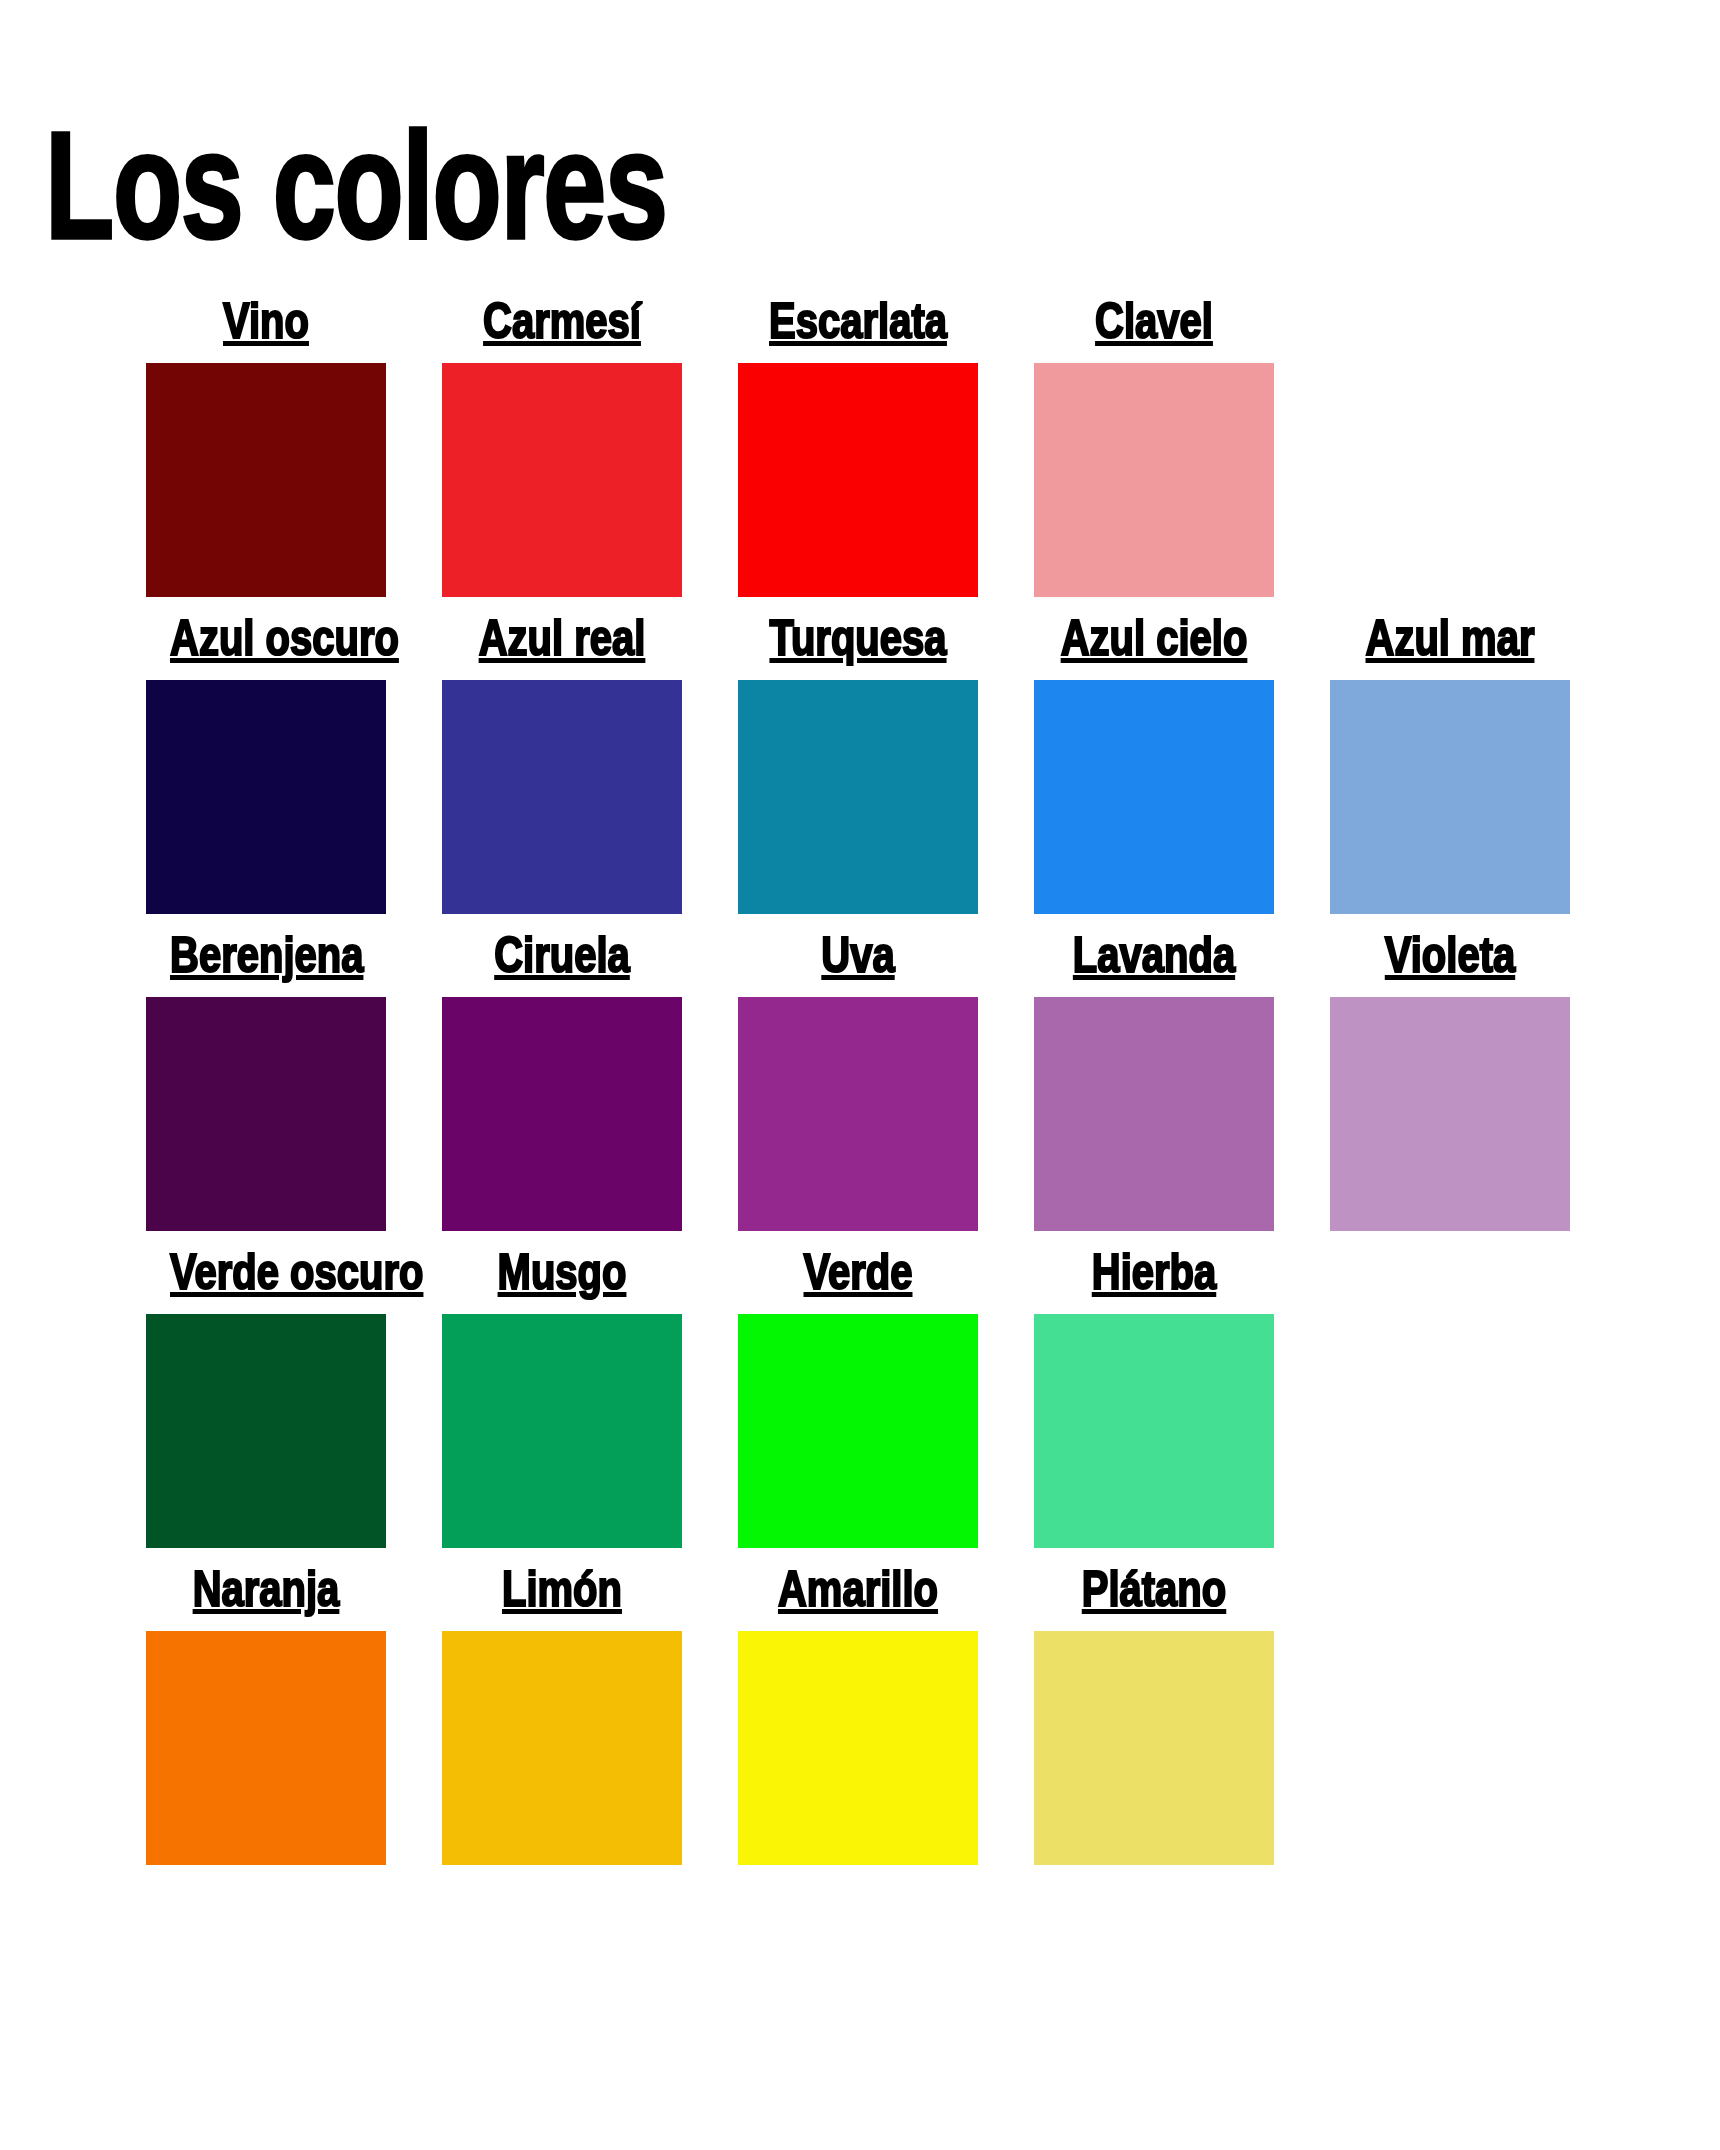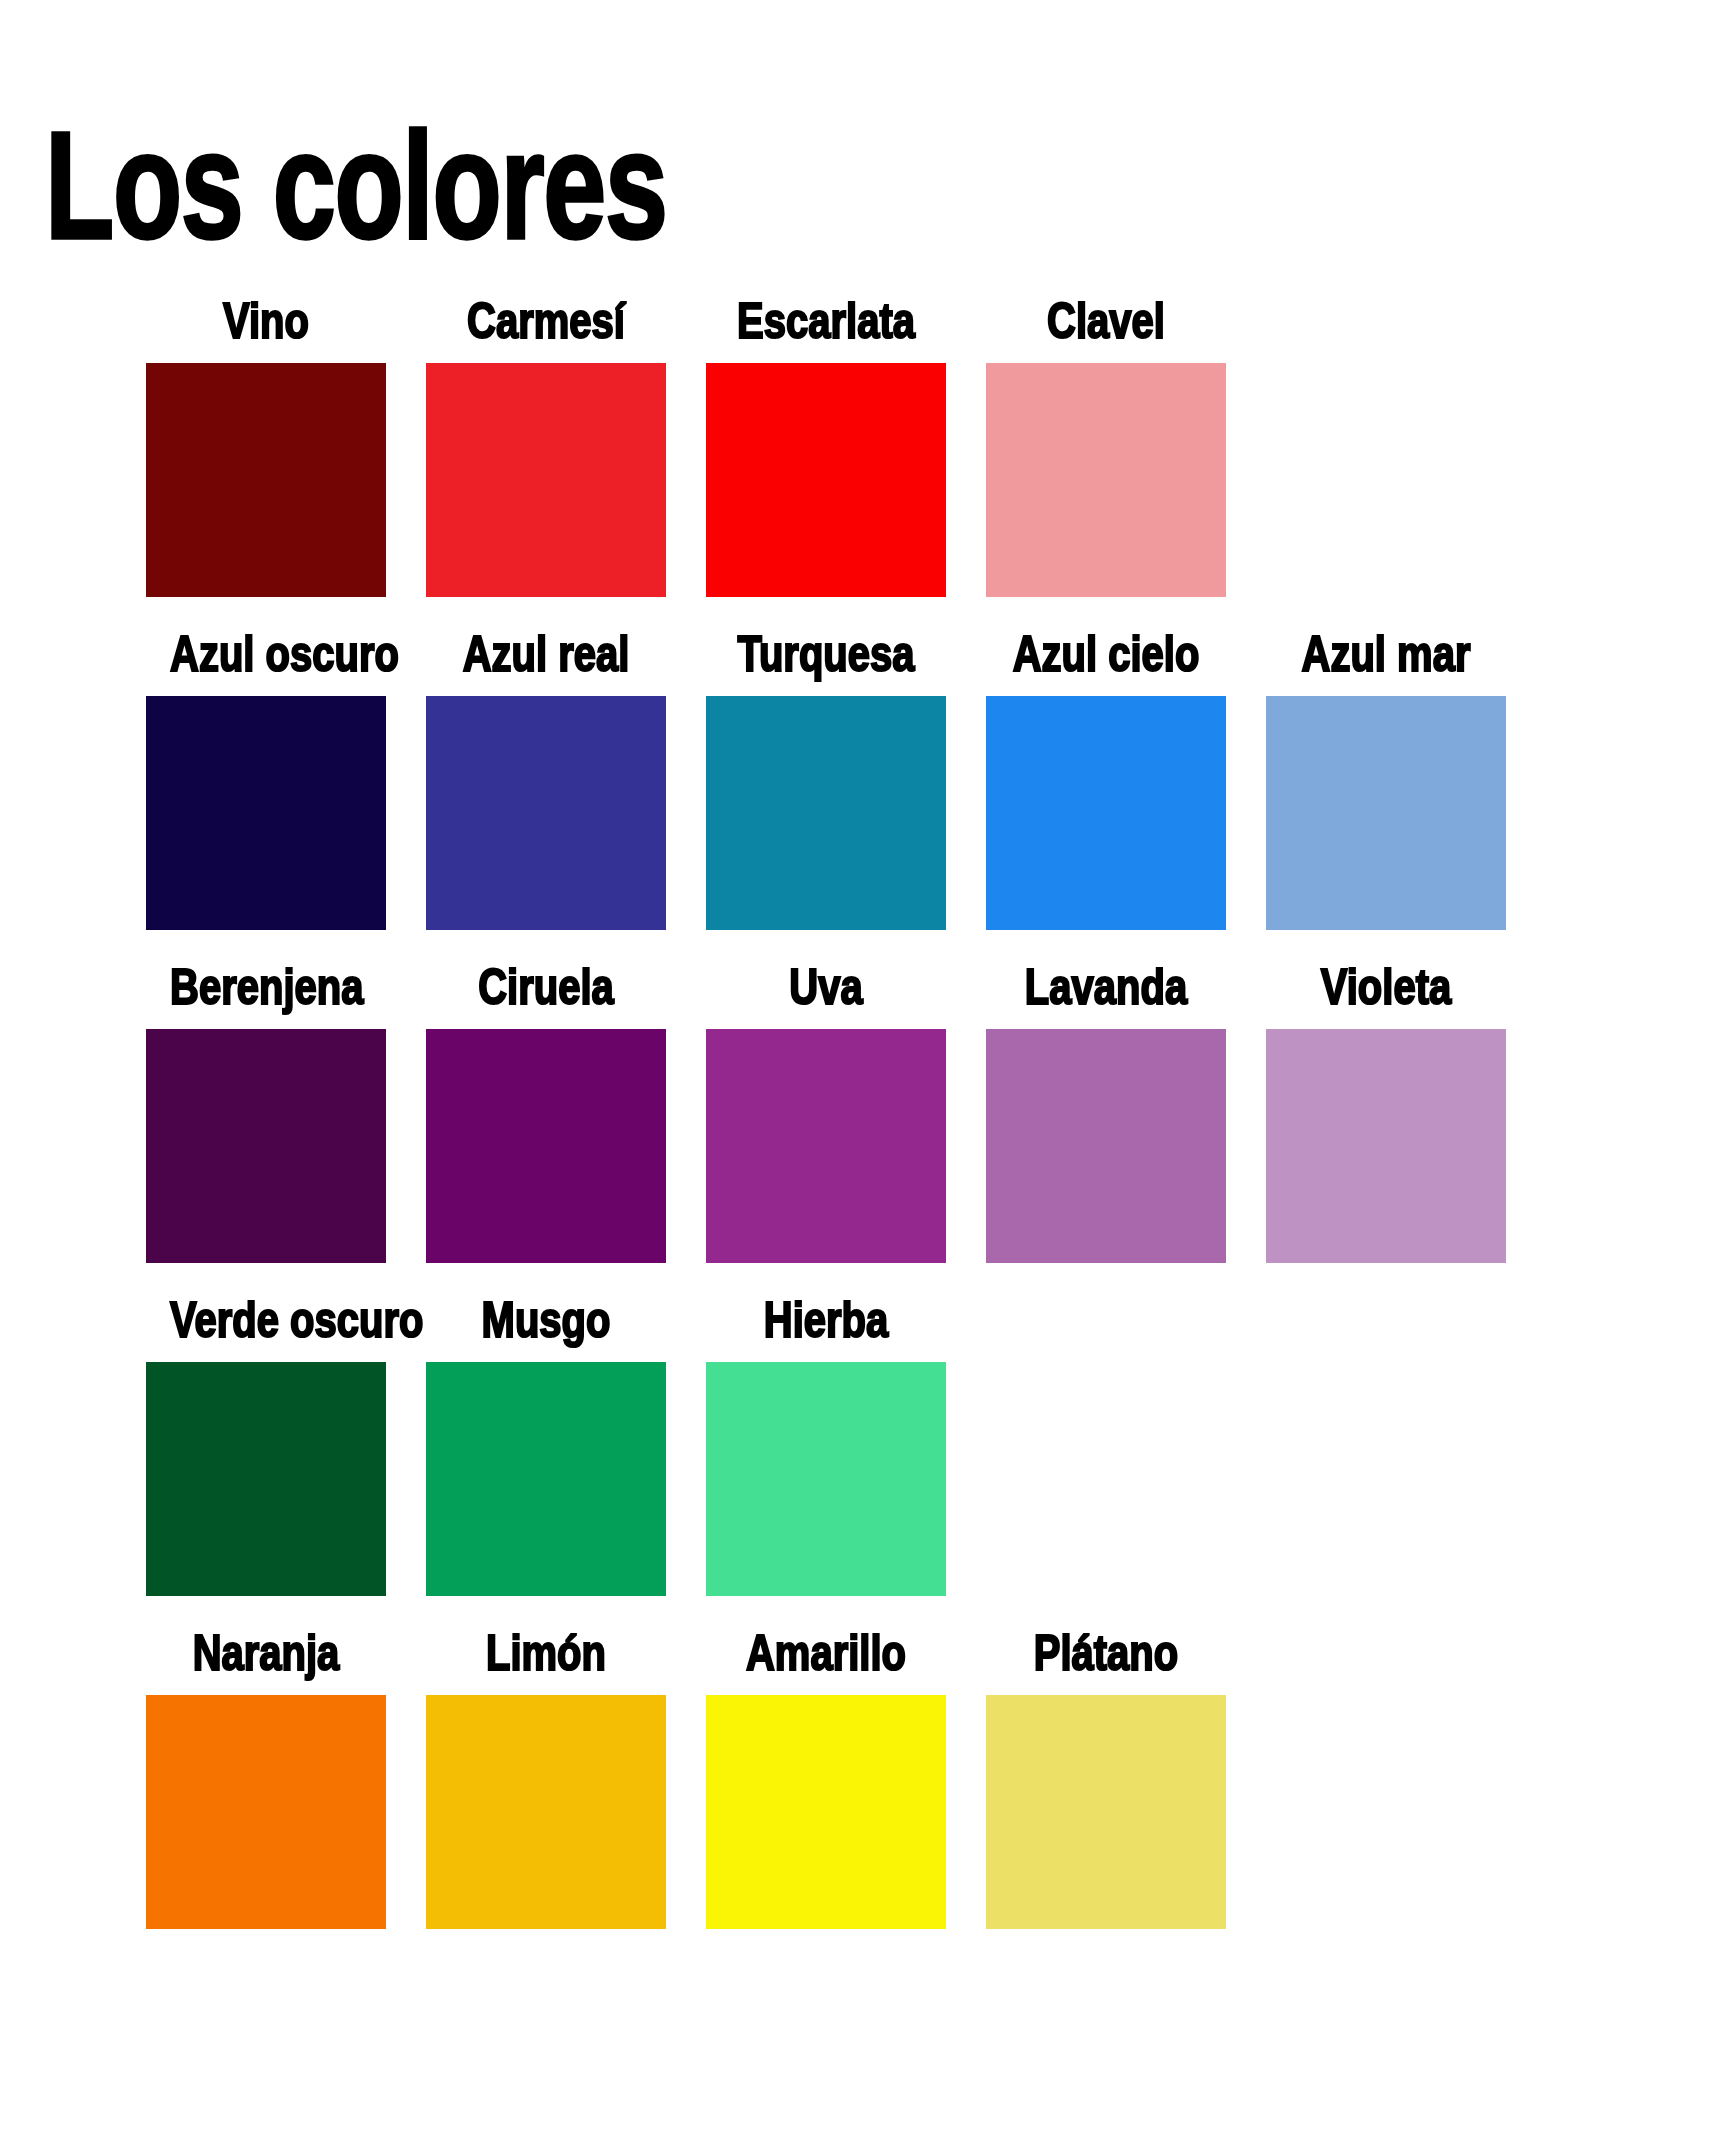--- a/index.html
+++ b/index.html
@@ -42,23 +42,24 @@
   
   #grid {
     position: absolute;
     left: 146px;
     top: 280px;
     width: 1400px;
   }
 
   .swatch-row {
     display: flex;
-    gap: 40px;
+    gap: 56px;
     width: 1400px;
-    margin-bottom: 16px;
+    margin-bottom: 0px;
+    text-decoration: underline;
   }
 
   .cell {
     width: 240px;
     display: flex;
     flex-direction: column;
     align-items: center;
   }
 
   .cell-label {
@@ -160,20 +161,24 @@
     <div class="swatch-row">
       <div class="cell">
         <span class="cell-label">Verde oscuro</span>
         <span class="cell-swatch" style="background-color: rgb(1, 84, 38);"></span>
       </div>
       <div class="cell">
         <span class="cell-label">Musgo</span>
         <span class="cell-swatch" style="background-color: rgb(3, 158, 88);"></span>
       </div>
       <div class="cell">
+        <span class="cell-label">Verde</span>
+        <span class="cell-swatch" style="background-color: rgb(3, 247, 3);"></span>
+      </div>
+      <div class="cell">
         <span class="cell-label">Hierba</span>
         <span class="cell-swatch" style="background-color: rgb(69, 223, 148);"></span>
       </div>
     </div>
 
     <div class="swatch-row">
       <div class="cell">
         <span class="cell-label">Naranja</span>
         <span class="cell-swatch" style="background-color: rgb(247, 115, 0);"></span>
       </div>

